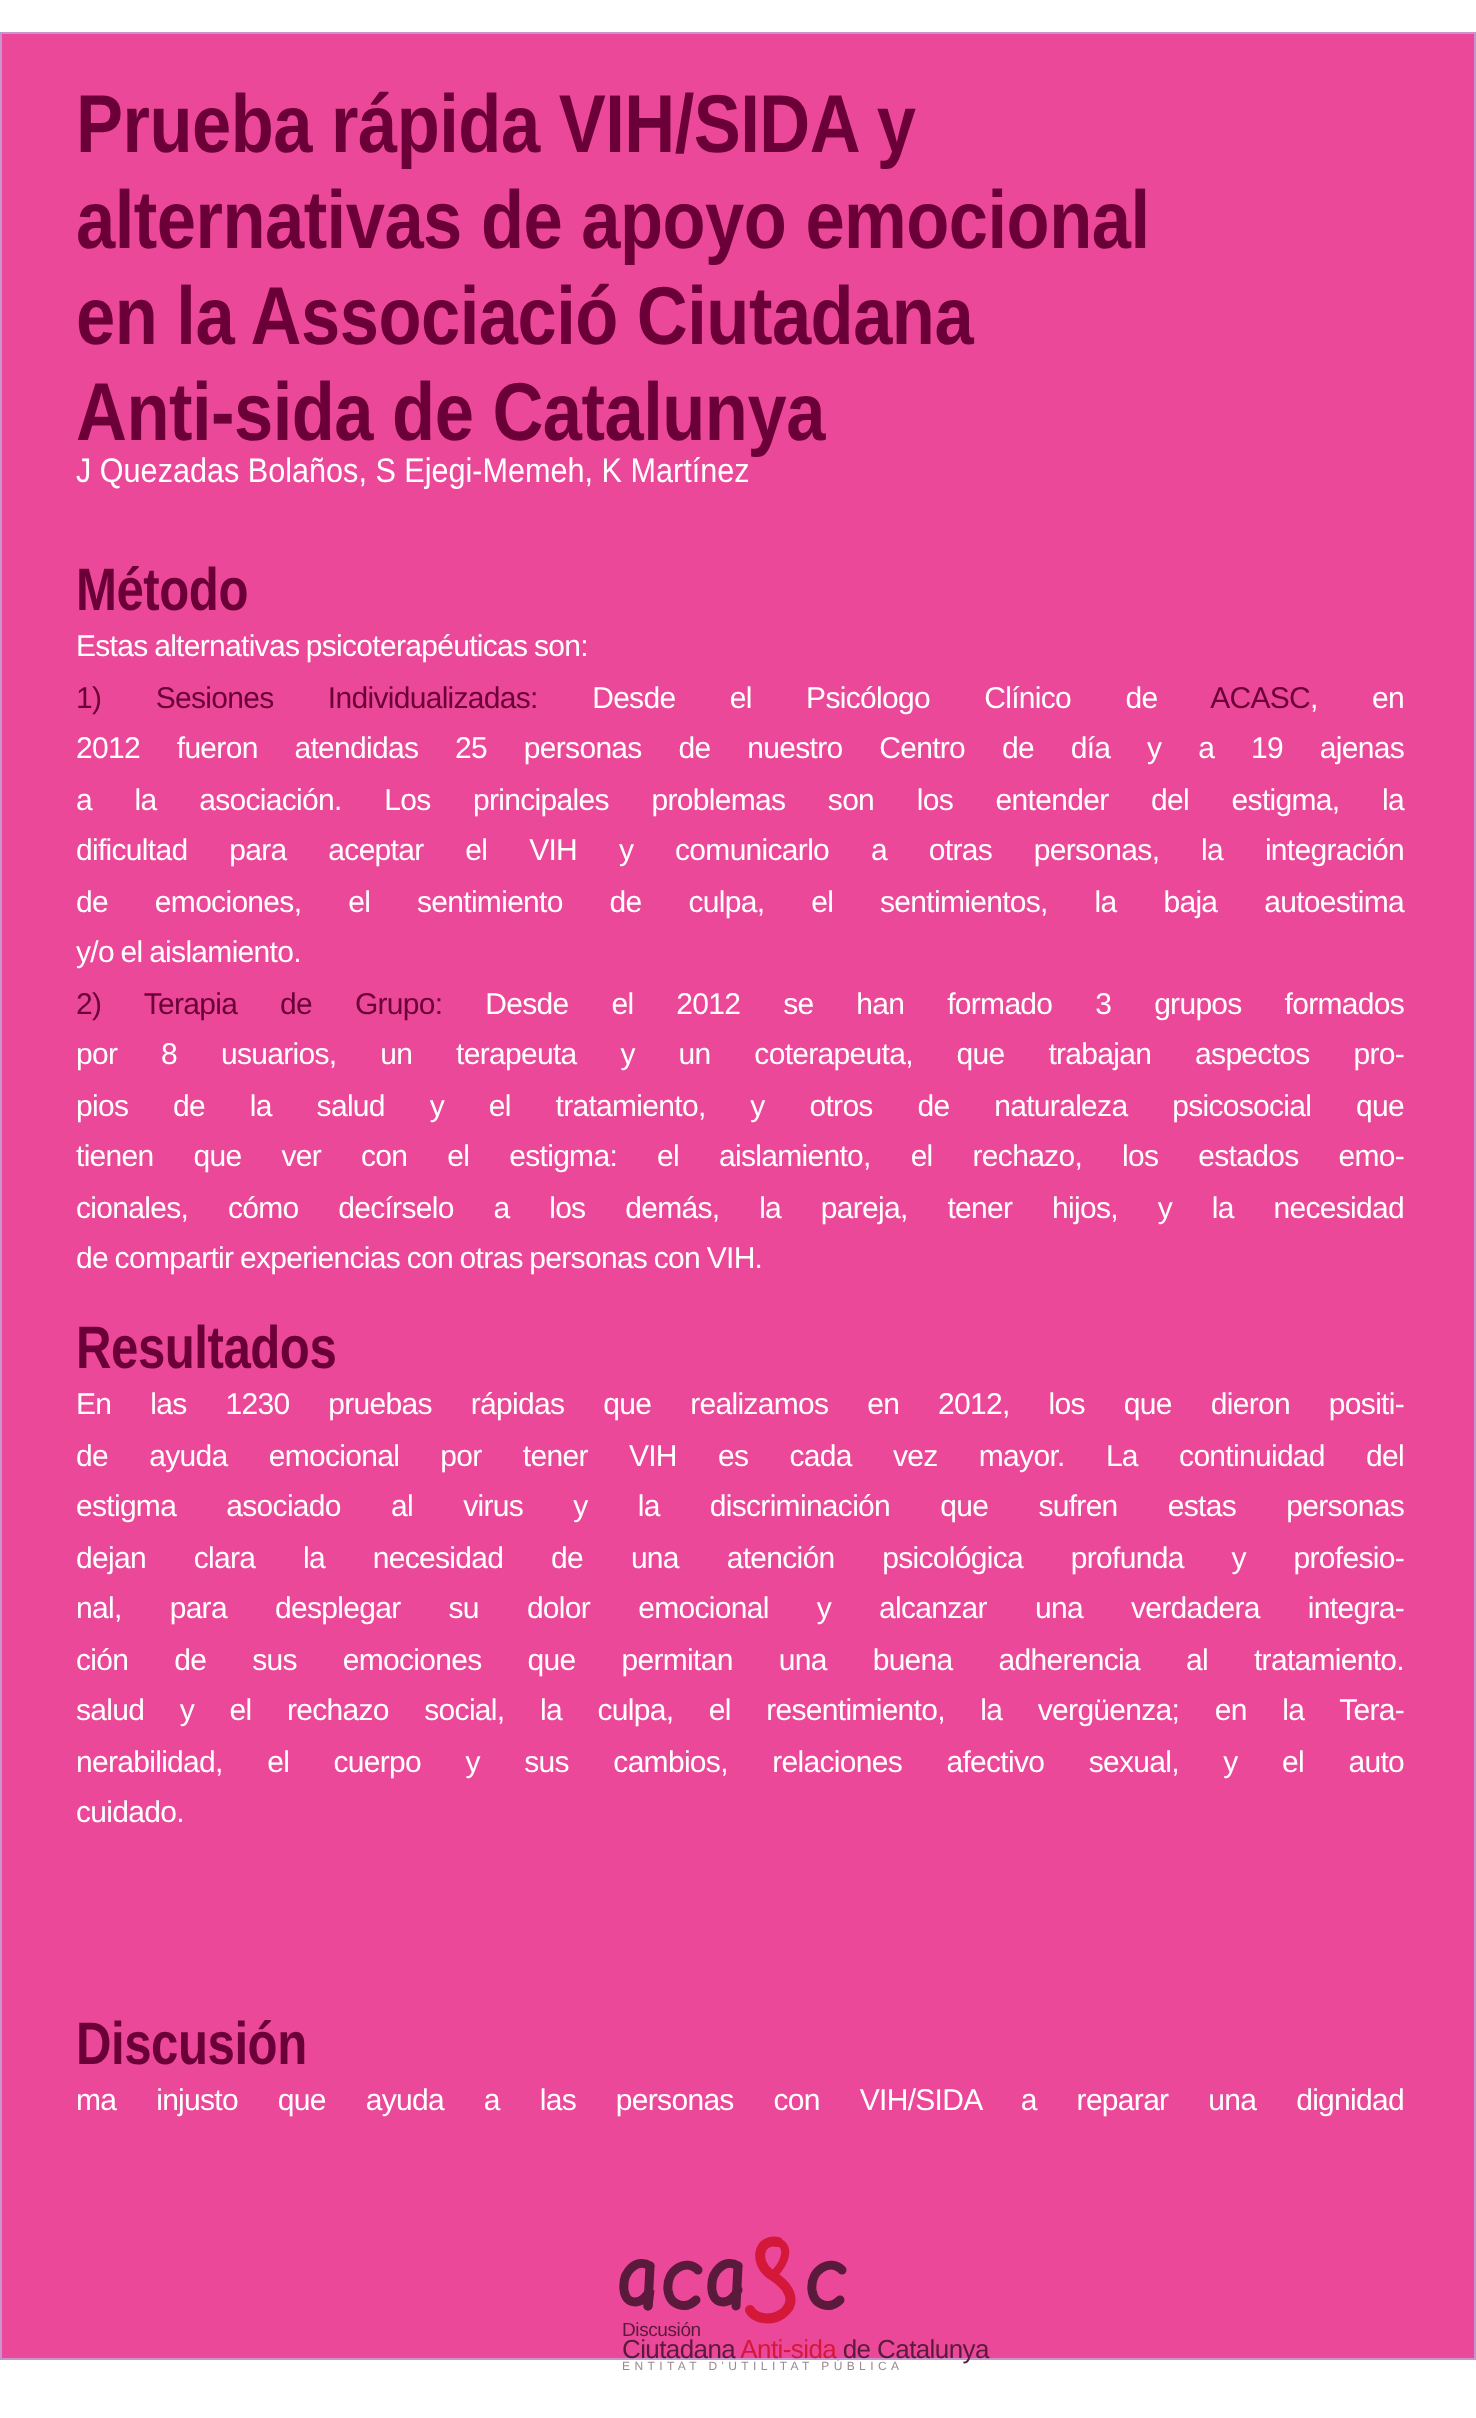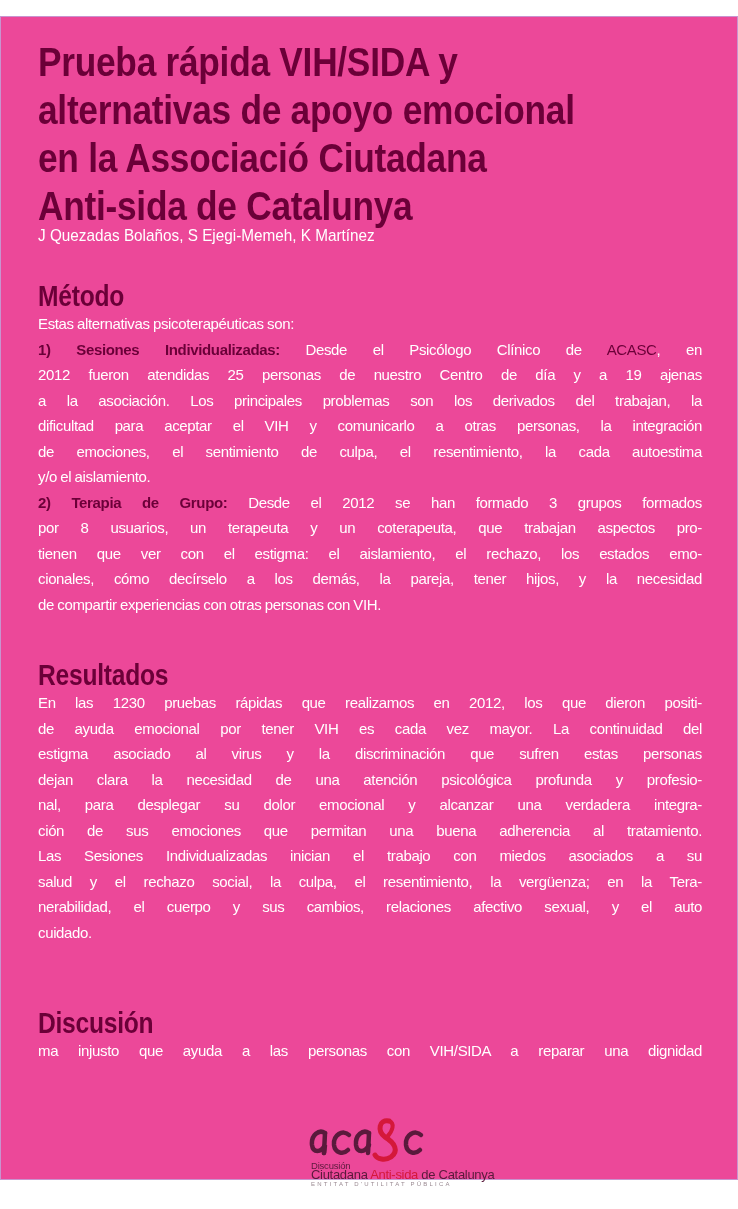--- a/index.html
+++ b/index.html
@@ -84,21 +84,21 @@
       white-space: nowrap;
       overflow: visible;
     }
     .para .line.justify {
       text-align: justify;
       text-align-last: justify;
       white-space: normal;
     }
     .bold-label {
       color: #6b0038;
-      font-weight: bold;
+      font-weight: normal;
     }
     .acronym {
       color: #6b0038;
     }
     #metodo { top: 265px; }
     #resultados { top: 644px; }
     #discusion { top: 992px; }
 
     .logo {
       position: absolute;
@@ -162,42 +162,42 @@
     </h1>
     <div class="authors">J Quezadas Bolaños, S Ejegi-Memeh, K Martínez</div>
   </div>
 
   <section class="section" id="metodo">
     <h2 class="section-heading">Método</h2>
     <div class="para">
       <span class="line">Estas alternativas psicoterapéuticas son:</span>
       <span class="line justify"><span class="bold-label">1) Sesiones Individualizadas:</span><span> Desde el Psicólogo Clínico de </span><span class="acronym">ACASC</span><span>, en</span></span>
       <span class="line justify">2012 fueron atendidas 25 personas de nuestro Centro de día y a 19 ajenas</span>
-      <span class="line justify">a la asociación. Los principales problemas son los derivados del trabajan, la</span>
+      <span class="line justify">a la asociación. Los principales problemas son los entender del estigma, la</span>
       <span class="line justify">dificultad para aceptar el VIH y comunicarlo a otras personas, la integración</span>
-      <span class="line justify">de emociones, el sentimiento de culpa, el resentimiento, la cada autoestima</span>
+      <span class="line justify">de emociones, el sentimiento de culpa, el sentimientos, la baja autoestima</span>
       <span class="line">y/o el aislamiento.</span>
       <span class="line justify"><span class="bold-label">2) Terapia de Grupo:</span><span> Desde el 2012 se han formado 3 grupos formados</span></span>
       <span class="line justify">por 8 usuarios, un terapeuta y un coterapeuta, que trabajan  aspectos pro-</span>
+      <span class="line justify">pios de la salud y el tratamiento, y otros de naturaleza psicosocial que</span>
       <span class="line justify">tienen que ver con el estigma: el aislamiento, el rechazo, los estados emo-</span>
       <span class="line justify">cionales, cómo decírselo a los demás, la pareja, tener hijos, y la necesidad</span>
       <span class="line">de compartir experiencias con otras personas con VIH.</span>
     </div>
   </section>
 
   <section class="section" id="resultados">
     <h2 class="section-heading">Resultados</h2>
     <div class="para">
       <span class="line justify">En las 1230 pruebas rápidas que realizamos en 2012, los que dieron positi-</span>
       <span class="line justify">de ayuda emocional por tener VIH es cada vez mayor. La continuidad del</span>
       <span class="line justify">estigma asociado al virus y la discriminación que sufren estas personas</span>
       <span class="line justify">dejan clara la necesidad de una atención psicológica profunda y profesio-</span>
       <span class="line justify">nal, para desplegar su dolor emocional y alcanzar una verdadera integra-</span>
       <span class="line justify">ción de sus emociones que permitan una buena adherencia al tratamiento.</span>
-      <span class="line justify">Las Sesiones Individualizadas inician el trabajo con miedos asociados a su</span>
       <span class="line justify">salud y el rechazo social, la culpa, el resentimiento, la vergüenza; en la Tera-</span>
       <span class="line justify">nerabilidad, el cuerpo y sus cambios, relaciones afectivo sexual, y el auto</span>
       <span class="line">cuidado.</span>
     </div>
   </section>
 
   <section class="section" id="discusion">
     <h2 class="section-heading">Discusión</h2>
     <div class="para">
       <span class="line justify">ma injusto que ayuda a las personas con VIH/SIDA a reparar una dignidad</span>

